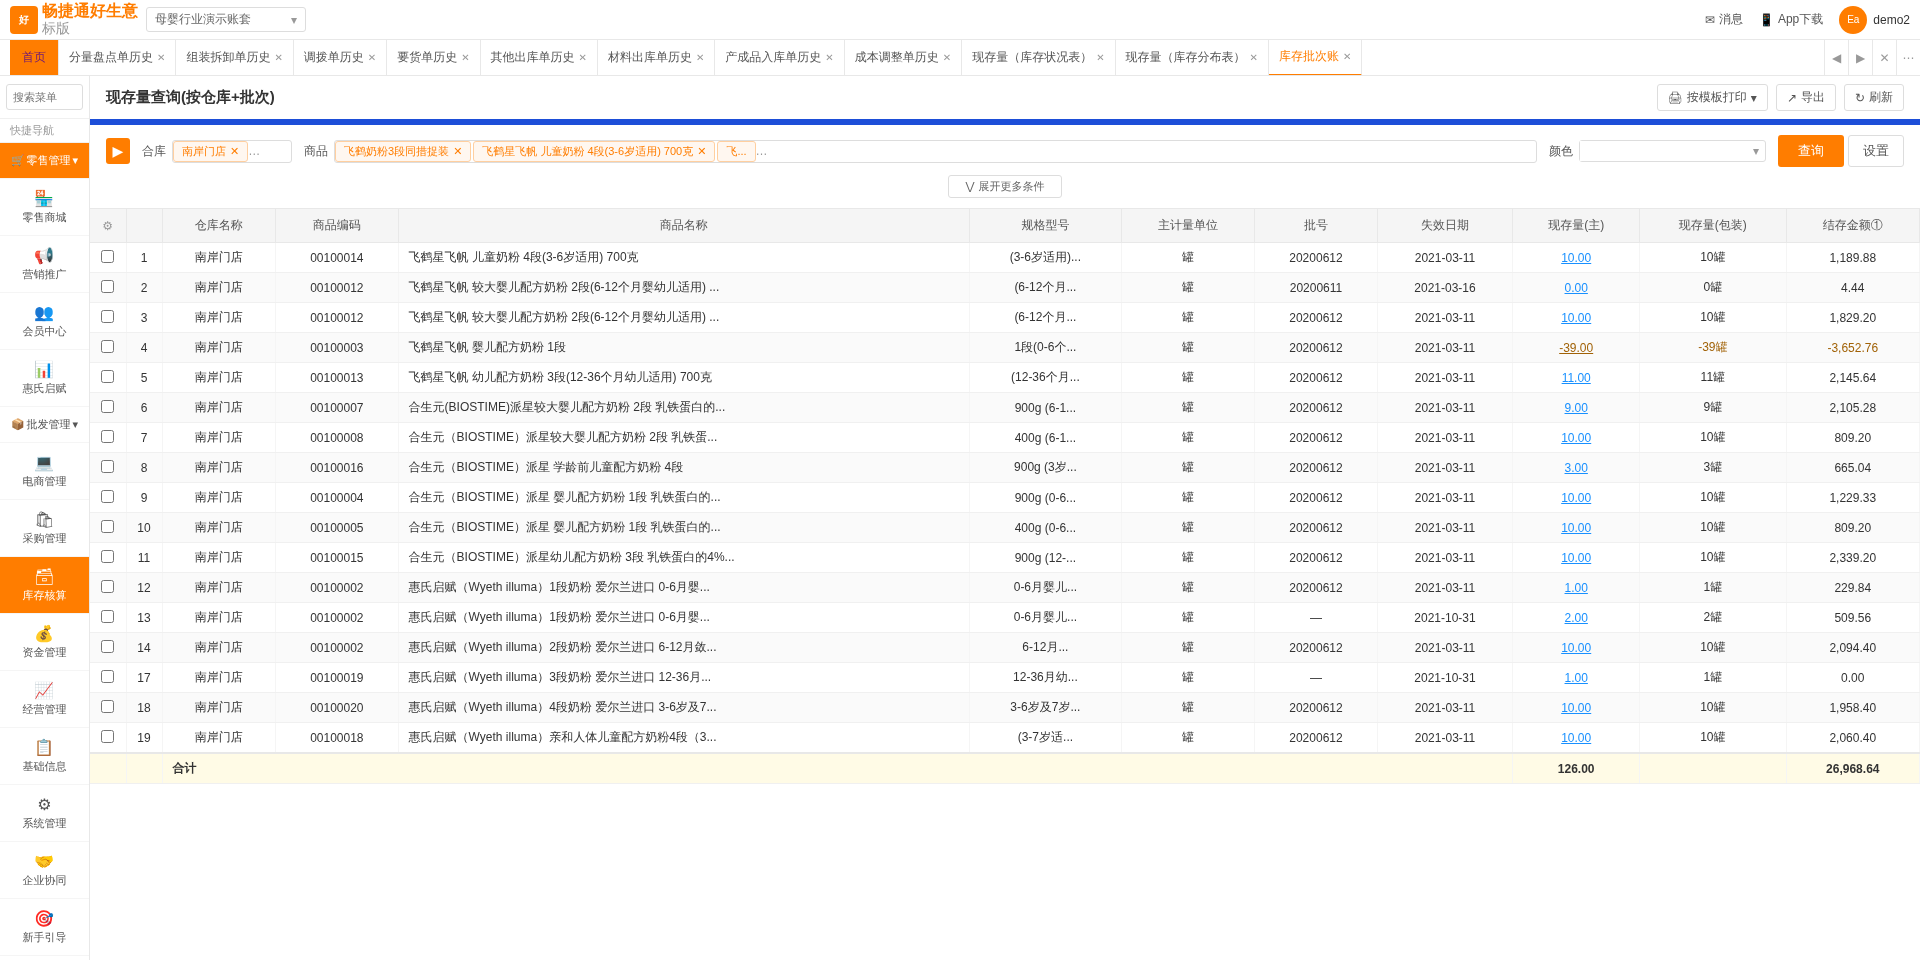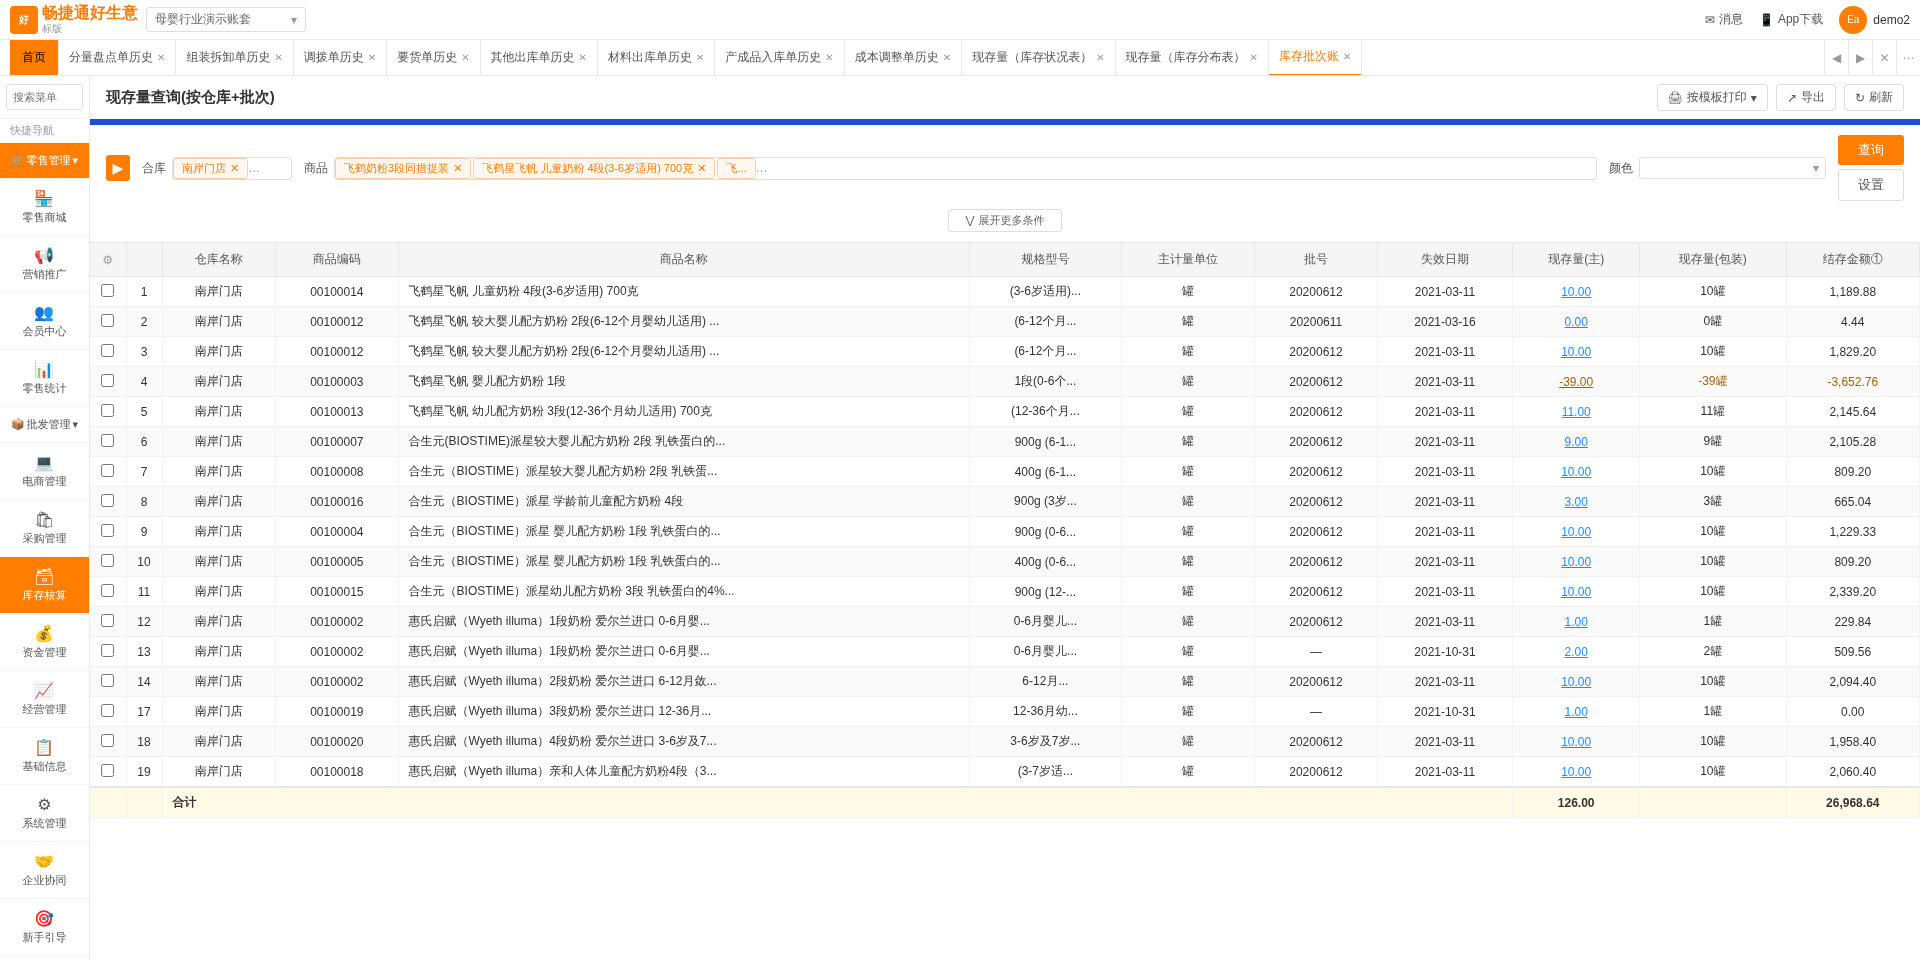--- a/index.html
+++ b/index.html
@@ -43,21 +43,21 @@
       gap: 4px;
       font-size: 12px;
       color: #555;
       cursor: pointer;
       border-right: 1px solid #e8e8e8;
       white-space: nowrap;
       flex-shrink: 0;
     }
     .nav-tab.active { color: #ff7d00; border-bottom: 2px solid #ff7d00; }
     .nav-tab .close-btn { color: #999; font-size: 10px; cursor: pointer; }
-    .nav-tab-home { background: #ff7d00; color: #000000; padding: 0 12px; }
+    .nav-tab-home { background: #ff7d00; color: #701a75; padding: 0 12px; }
     .nav-tabs-right { margin-left: auto; display: flex; align-items: center; }
     .nav-arrow { width: 24px; height: 36px; display: flex; align-items: center; justify-content: center; cursor: pointer; color: #999; border-left: 1px solid #e8e8e8; }
 
     
     .main-layout {
       display: flex;
       height: calc(960px - 40px - 36px);
     }
 
     
@@ -170,21 +170,21 @@
     }
     .btn-setting {
       background: #fff;
       color: #555;
       border: 1px solid #ddd;
       border-radius: 3px;
       padding: 6px 14px;
       font-size: 13px;
       cursor: pointer;
     }
-    .filter-actions { display: flex; flex-direction: column; gap: 4px; margin-left: auto; }
+    .filter-actions { display: flex; flex-direction: row; gap: 4px; margin-left: auto; }
     .filter-expand-arrow {
       width: 24px;
       height: 26px;
       background: #ff7d00;
       border-radius: 3px;
       display: flex;
       align-items: center;
       justify-content: center;
       color: white;
       cursor: pointer;
@@ -244,21 +244,21 @@
   </style>
 </head>
 <body>
 
 <div class="top-bar">
   <div class="top-bar-left">
     <div class="logo">
       <div class="logo-icon">好</div>
       <div>
         <div style="font-size:16px;line-height:1.2">畅捷通好生意</div>
-        <div style="font-size:10px;color:#999;font-weight:normal">标版</div>
+        <div style="font-size:14px;color:#999;font-weight:normal">标版</div>
       </div>
     </div>
     <div class="top-bar-title">
       <span>母婴行业演示账套</span>
       <span style="color:#999">▾</span>
     </div>
   </div>
   <div class="top-bar-right">
     <div class="msg">
       <span>✉</span>
@@ -350,21 +350,21 @@
     <div class="sidebar-item">
       <span class="sidebar-icon">📢</span>
       <span>营销推广</span>
     </div>
     <div class="sidebar-item">
       <span class="sidebar-icon">👥</span>
       <span>会员中心</span>
     </div>
     <div class="sidebar-item">
       <span class="sidebar-icon">📊</span>
-      <span>零售统计</span>
+      <span>惠氏启赋</span>
     </div>
     <div class="sidebar-item has-arrow">
       <span>📦</span>
       <span>批发管理</span>
       <span>▾</span>
     </div>
     <div class="sidebar-item">
       <span class="sidebar-icon">💻</span>
       <span>电商管理</span>
     </div>

